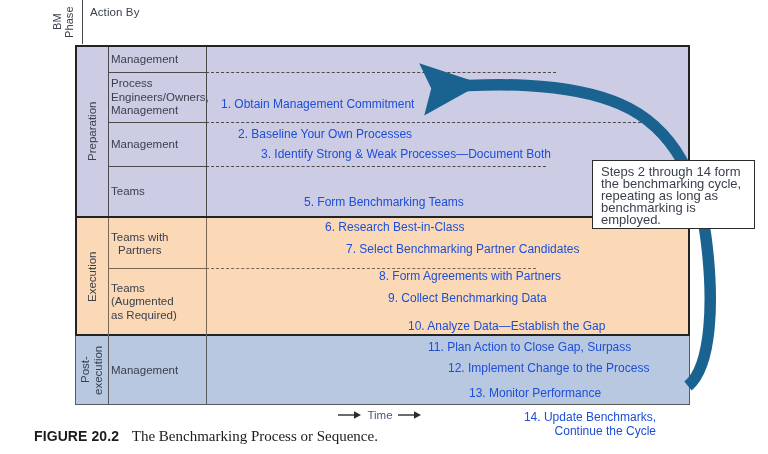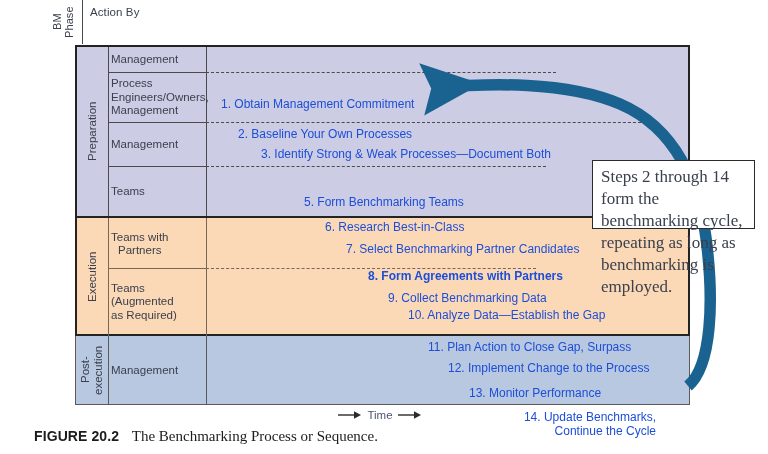--- a/index.html
+++ b/index.html
@@ -184,24 +184,23 @@
     top: 160px;
     width: 163px;
     height: 69px;
     background: #ffffff;
     border: 1.6px solid #2b2b2b;
     box-sizing: border-box;
     padding: 5px 7px 0 8px;
   }
   #callout-text {
     color: #3a3f4d;
-    font-size: 17px;
-    line-height: 22px;
-    white-space: pre-line;
-    font-family: Liberation Serif, serif;
+    font-size: 13px;
+    line-height: 12px;
+    white-space: pre-line;
   }
 
   
   #time-axis {
     position: absolute;
     left: 325px;
     top: 405px;
     width: 110px;
     height: 20px;
     display: flex;
@@ -286,23 +285,23 @@
 (Augmented
 as Required)</div>
     <div class="actor-cell" style="top:293px; height:65px;">Management</div>
 
     <div class="step-line" style="left:146px; top:8px;">1. Obtain Management Commitment</div>
     <div class="step-line" style="left:163px; top:38px;">2. Baseline Your Own Processes</div>
     <div class="step-line" style="left:186px; top:58px;">3. Identify Strong &amp; Weak Processes—Document Both</div>
     <div class="step-line" style="left:229px; top:106px;">5. Form Benchmarking Teams</div>
     <div class="step-line" style="left:250px; top:131px;">6. Research Best-in-Class</div>
     <div class="step-line" style="left:271px; top:153px;">7. Select Benchmarking Partner Candidates</div>
-    <div class="step-line" style="left:293px; top:180px;font-weight:bold;">8. Form Agreements with Partners</div>
+    <div class="step-line" style="left:304px; top:180px;">8. Form Agreements with Partners</div>
     <div class="step-line" style="left:313px; top:202px;">9. Collect Benchmarking Data</div>
-    <div class="step-line" style="left:333px; top:219px;">10. Analyze Data—Establish the Gap</div>
+    <div class="step-line" style="left:333px; top:230px;">10. Analyze Data—Establish the Gap</div>
     <div class="step-line" style="left:353px; top:251px;">11. Plan Action to Close Gap, Surpass</div>
     <div class="step-line" style="left:373px; top:272px;">12. Implement Change to the Process</div>
     <div class="step-line" style="left:394px; top:297px;">13. Monitor Performance</div>
     <div class="step-line" style="left:414px; top:321px; text-align:right; width:167px;">14. Update Benchmarks,
 Continue the Cycle</div>
   </div>
 
   <svg id="cycle-arrow" viewBox="0 0 768 454">
     <defs>
       <marker id="arrowhead" viewBox="0 0 10 10" refX="7.6" refY="5" markerWidth="5.2" markerHeight="5.2" orient="auto-start-reverse">

